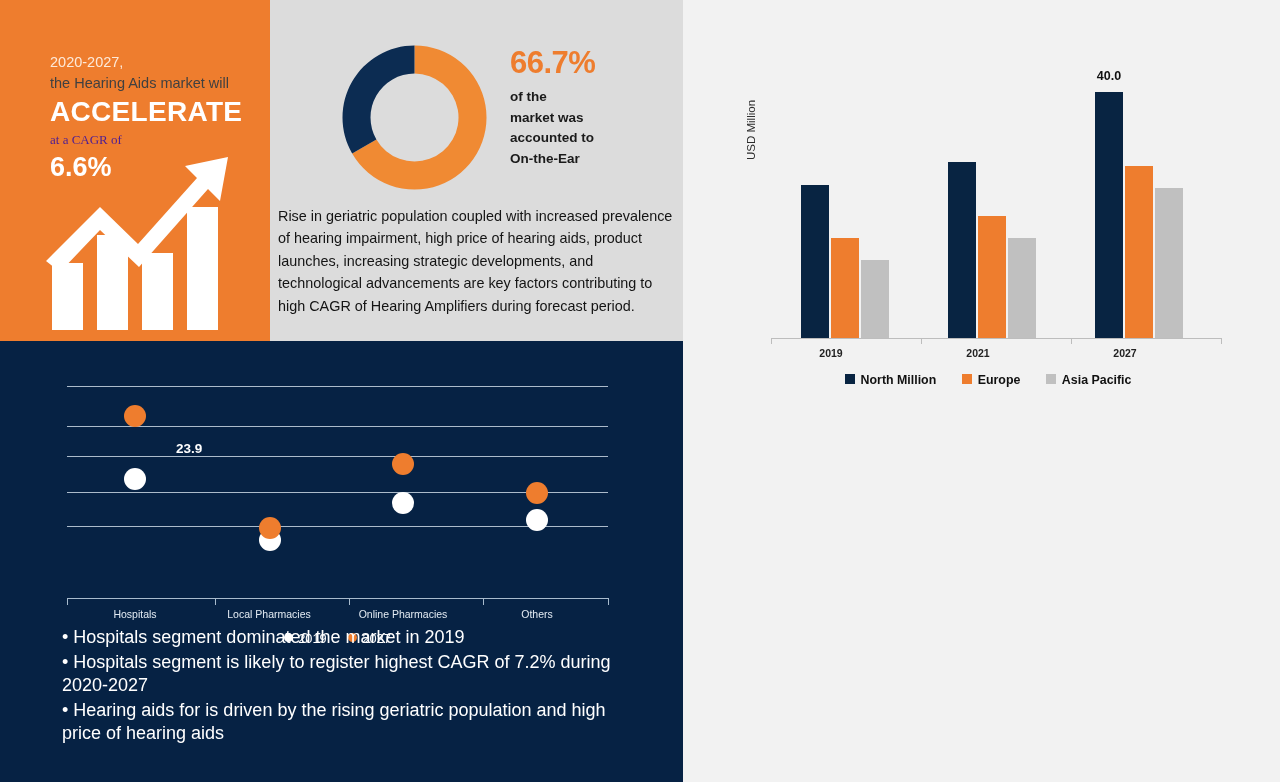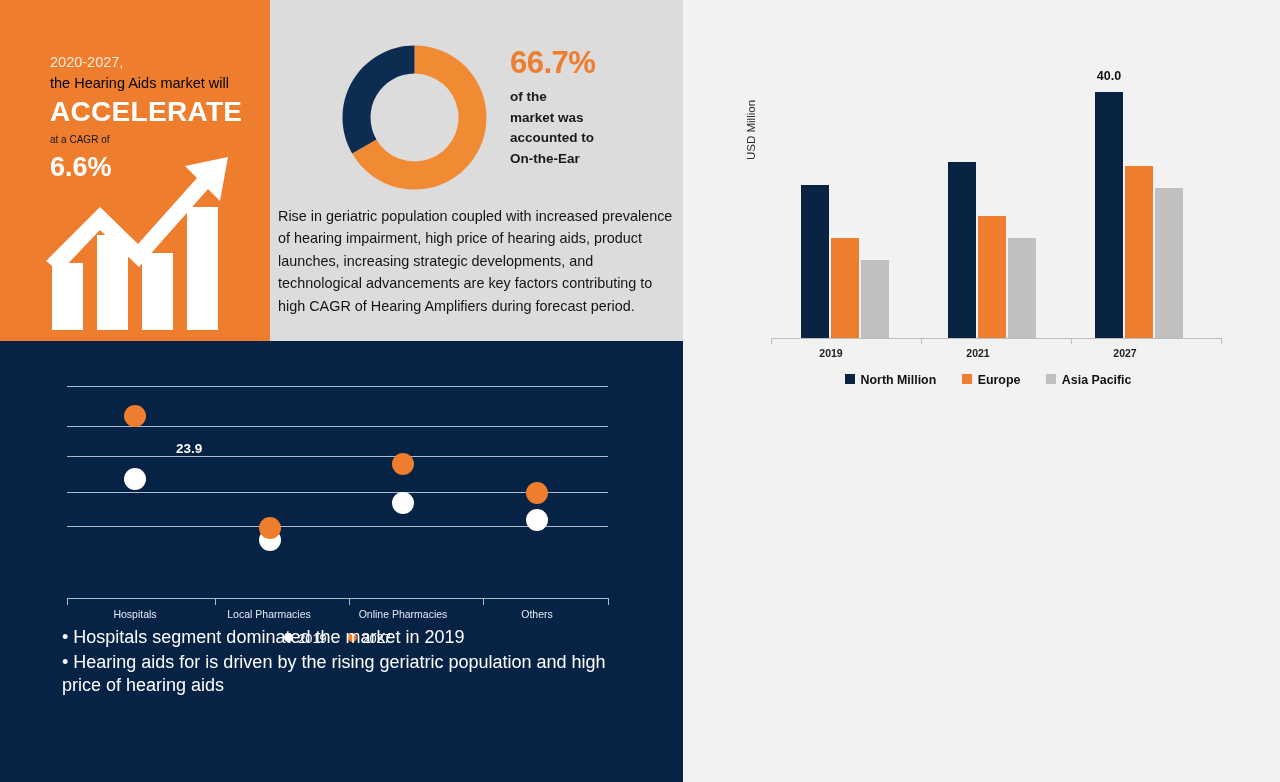--- a/index.html
+++ b/index.html
@@ -15,23 +15,23 @@
   
   .left-col{position:absolute;left:0;top:0;width:683px;height:782px;}
 
   
   .hero{
     position:absolute;left:0;top:0;width:270px;height:341px;
     background:#ee7d2e;overflow:hidden;
   }
   .hero-text{position:absolute;left:50px;top:52px;width:215px;color:#ffffff;}
   .hero-l1{font-size:14.5px;line-height:21px;color:#fde9d9;}
-  .hero-l2{font-size:14.5px;line-height:21px;color:#000000;}
+  .hero-l2{font-size:14.5px;line-height:21px;color:#404040;}
   .hero-accel{font-size:28px;font-weight:bold;line-height:34px;letter-spacing:.3px;color:#ffffff;margin-top:1px;}
-  .hero-l4{font-size:10px;line-height:22px;color:#0f172a;}
+  .hero-l4{font-size:13px;line-height:22px;color:#4c1d95;font-family:Liberation Serif, serif;}
   .hero-cagr{font-size:27px;font-weight:bold;line-height:32px;color:#ffffff;}
   .hero-art{position:absolute;left:42px;top:145px;width:195px;height:185px;}
 
   
   .donut-panel{
     position:absolute;left:270px;top:0;width:413px;height:341px;
     background:#dcdcdc;
   }
   .donut-wrap{position:absolute;left:52px;top:40px;width:185px;height:155px;}
   .donut-stat{position:absolute;left:240px;top:45px;width:170px;}
@@ -190,20 +190,21 @@
         <div class="cat-label" style="left:407px;">Others</div>
 
         <div class="dp-legend">
           <span class="lg"><span class="lg-dot" style="background:#ffffff;"></span><span>2019</span></span>
           <span class="lg"><span class="lg-dot" style="background:#ee7d2e;"></span><span>2027</span></span>
         </div>
       </div>
 
       <div class="bullets">
         <div class="bullet">• Hospitals segment dominated the market in 2019</div>
+        <div class="bullet">• Hospitals segment is likely to register highest CAGR of 7.2% during 2020-2027</div>
         <div class="bullet">• Hearing aids for is driven by the rising geriatric population and high price of hearing aids</div>
       </div>
     </div>
   </div>
 
   <div class="right-col">
 
     <div class="barchart">
       <div class="yaxis-title">USD Million</div>
 

